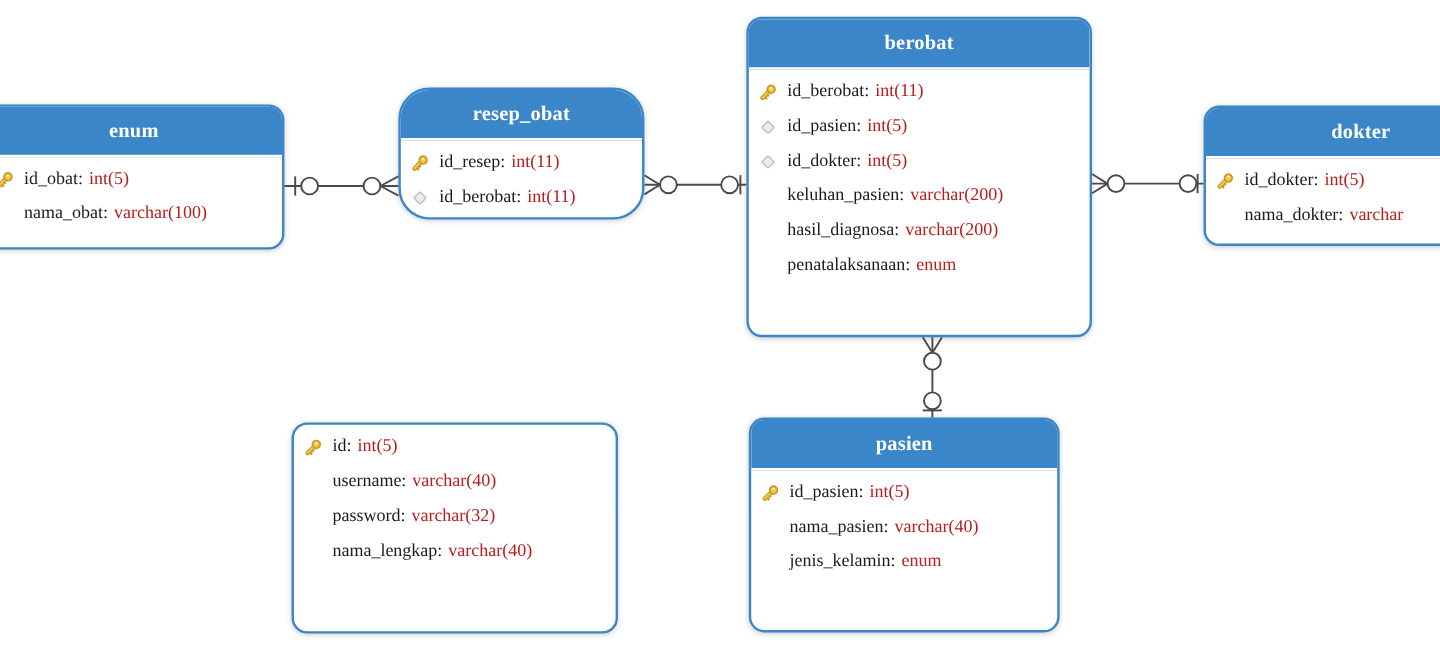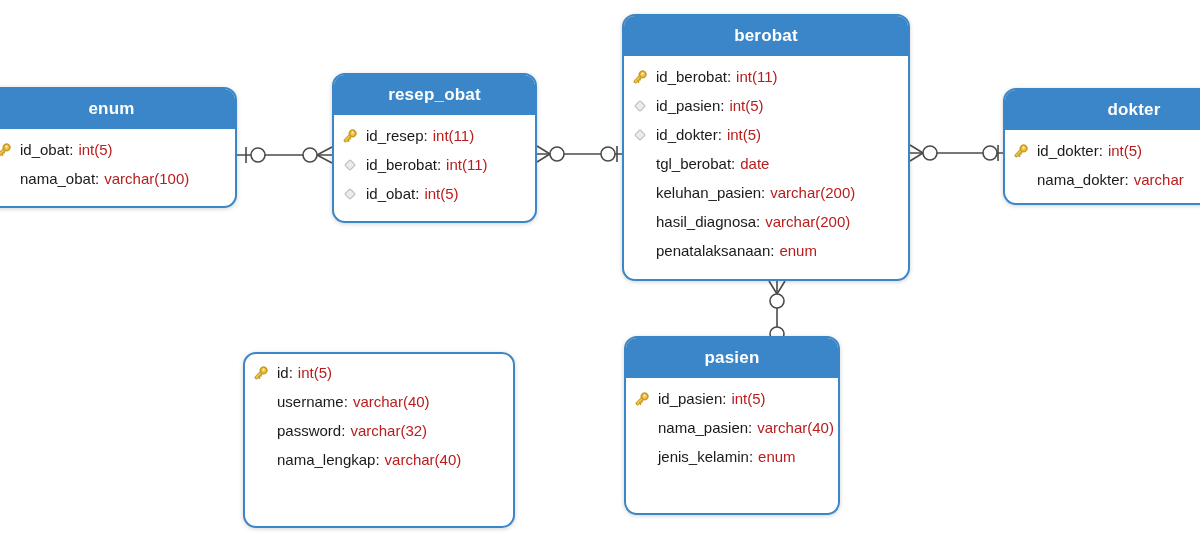--- a/index.html
+++ b/index.html
@@ -2,21 +2,21 @@
 <html><head>
 <meta charset="utf-8">
 <style>
   html,body{margin:0;padding:0;background:#fff;}
   body{font-family:"Liberation Sans","DejaVu Sans",sans-serif;}
   #canvas{position:relative;width:1200px;height:542px;overflow:hidden;background:#fff;}
   #relations{position:absolute;left:0;top:0;z-index:1;}
   .ertable{
     position:absolute;z-index:2;box-sizing:border-box;
     background:#fff;border:2px solid #3a86c8;border-radius:13px;
-    overflow:hidden;box-shadow:0 1px 4px rgba(90,90,90,.28);
+    overflow:hidden;box-shadow:0 1px 4px rgba(90,90,90,.28);font-family:Liberation Serif, serif;
   }
   .thead{
     background:#3a86c8;height:40px;line-height:40px;border-bottom:2px solid #fff;
     text-align:center;color:#fff;font-size:17px;font-weight:bold;
     letter-spacing:.2px;white-space:nowrap;
   }
   .tbody{padding:4px 8px 0 6px;text-align:center;}
   .frow{display:flex;align-items:center;height:29px;font-size:15px;white-space:nowrap;}
   .ficon{flex:0 0 20px;width:20px;height:18px;display:flex;align-items:center;justify-content:center;margin-right:6px;}
   .fname{color:#1a1a1a;}
@@ -80,21 +80,21 @@
           <span class="fname">id_obat:</span>
           <span class="ftype">int(5)</span>
         </div>
         <div class="frow">
           <span class="ficon"></span>
           <span class="fname">nama_obat:</span>
           <span class="ftype">varchar(100)</span>
         </div>
       </div>
     </div>
-    <div class="ertable" style="left: 332px; top: 73px; width: 205px; height: 150px;">
+    <div class="ertable" style="left: 332px; top: 73px; width: 205px; height: 110px; border-radius: 26px;">
       <div class="thead"><span>resep_obat</span></div>
       <div class="tbody">
         <div class="frow">
           <span class="ficon">
             <svg width="18" height="18" viewBox="0 0 18 18">
               <g transform="rotate(-45 9 9)">
                 <path d="M10.2 9 H2.6" stroke="#c69b2d" stroke-width="3.8" stroke-linecap="round"></path>
                 <path d="M10.2 9 H3" stroke="#f5c73d" stroke-width="2" stroke-linecap="round"></path>
                 <path d="M4.4 9.6 V12.4 M7 9.6 V11.8" stroke="#c69b2d" stroke-width="1.8"></path>
                 <circle cx="12.7" cy="9" r="3.2" fill="#f5c73d" stroke="#c69b2d" stroke-width="1.5"></circle>
@@ -156,25 +156,20 @@
           <span class="ficon">
             <svg width="18" height="18" viewBox="0 0 18 18">
               <rect x="5.3" y="5.3" width="7.4" height="7.4" rx="1.2" transform="rotate(45 9 9)" fill="#ececec" stroke="#c0c0c0" stroke-width="1.3"></rect>
             </svg>
           </span>
           <span class="fname">id_dokter:</span>
           <span class="ftype">int(5)</span>
         </div>
         <div class="frow">
           <span class="ficon"></span>
-          <span class="fname">tgl_berobat:</span>
-          <span class="ftype">date</span>
-        </div>
-        <div class="frow">
-          <span class="ficon"></span>
           <span class="fname">keluhan_pasien:</span>
           <span class="ftype">varchar(200)</span>
         </div>
         <div class="frow">
           <span class="ficon"></span>
           <span class="fname">hasil_diagnosa:</span>
           <span class="ftype">varchar(200)</span>
         </div>
         <div class="frow">
           <span class="ficon"></span>
@@ -235,21 +230,21 @@
           <span class="fname">password:</span>
           <span class="ftype">varchar(32)</span>
         </div>
         <div class="frow">
           <span class="ficon"></span>
           <span class="fname">nama_lengkap:</span>
           <span class="ftype">varchar(40)</span>
         </div>
       </div>
     </div>
-    <div class="ertable" style="left: 624px; top: 336px; width: 216px; height: 179px;">
+    <div class="ertable" style="left: 624px; top: 348px; width: 259px; height: 179px;">
       <div class="thead"><span>pasien</span></div>
       <div class="tbody">
         <div class="frow">
           <span class="ficon">
             <svg width="18" height="18" viewBox="0 0 18 18">
               <g transform="rotate(-45 9 9)">
                 <path d="M10.2 9 H2.6" stroke="#c69b2d" stroke-width="3.8" stroke-linecap="round"></path>
                 <path d="M10.2 9 H3" stroke="#f5c73d" stroke-width="2" stroke-linecap="round"></path>
                 <path d="M4.4 9.6 V12.4 M7 9.6 V11.8" stroke="#c69b2d" stroke-width="1.8"></path>
                 <circle cx="12.7" cy="9" r="3.2" fill="#f5c73d" stroke="#c69b2d" stroke-width="1.5"></circle>

